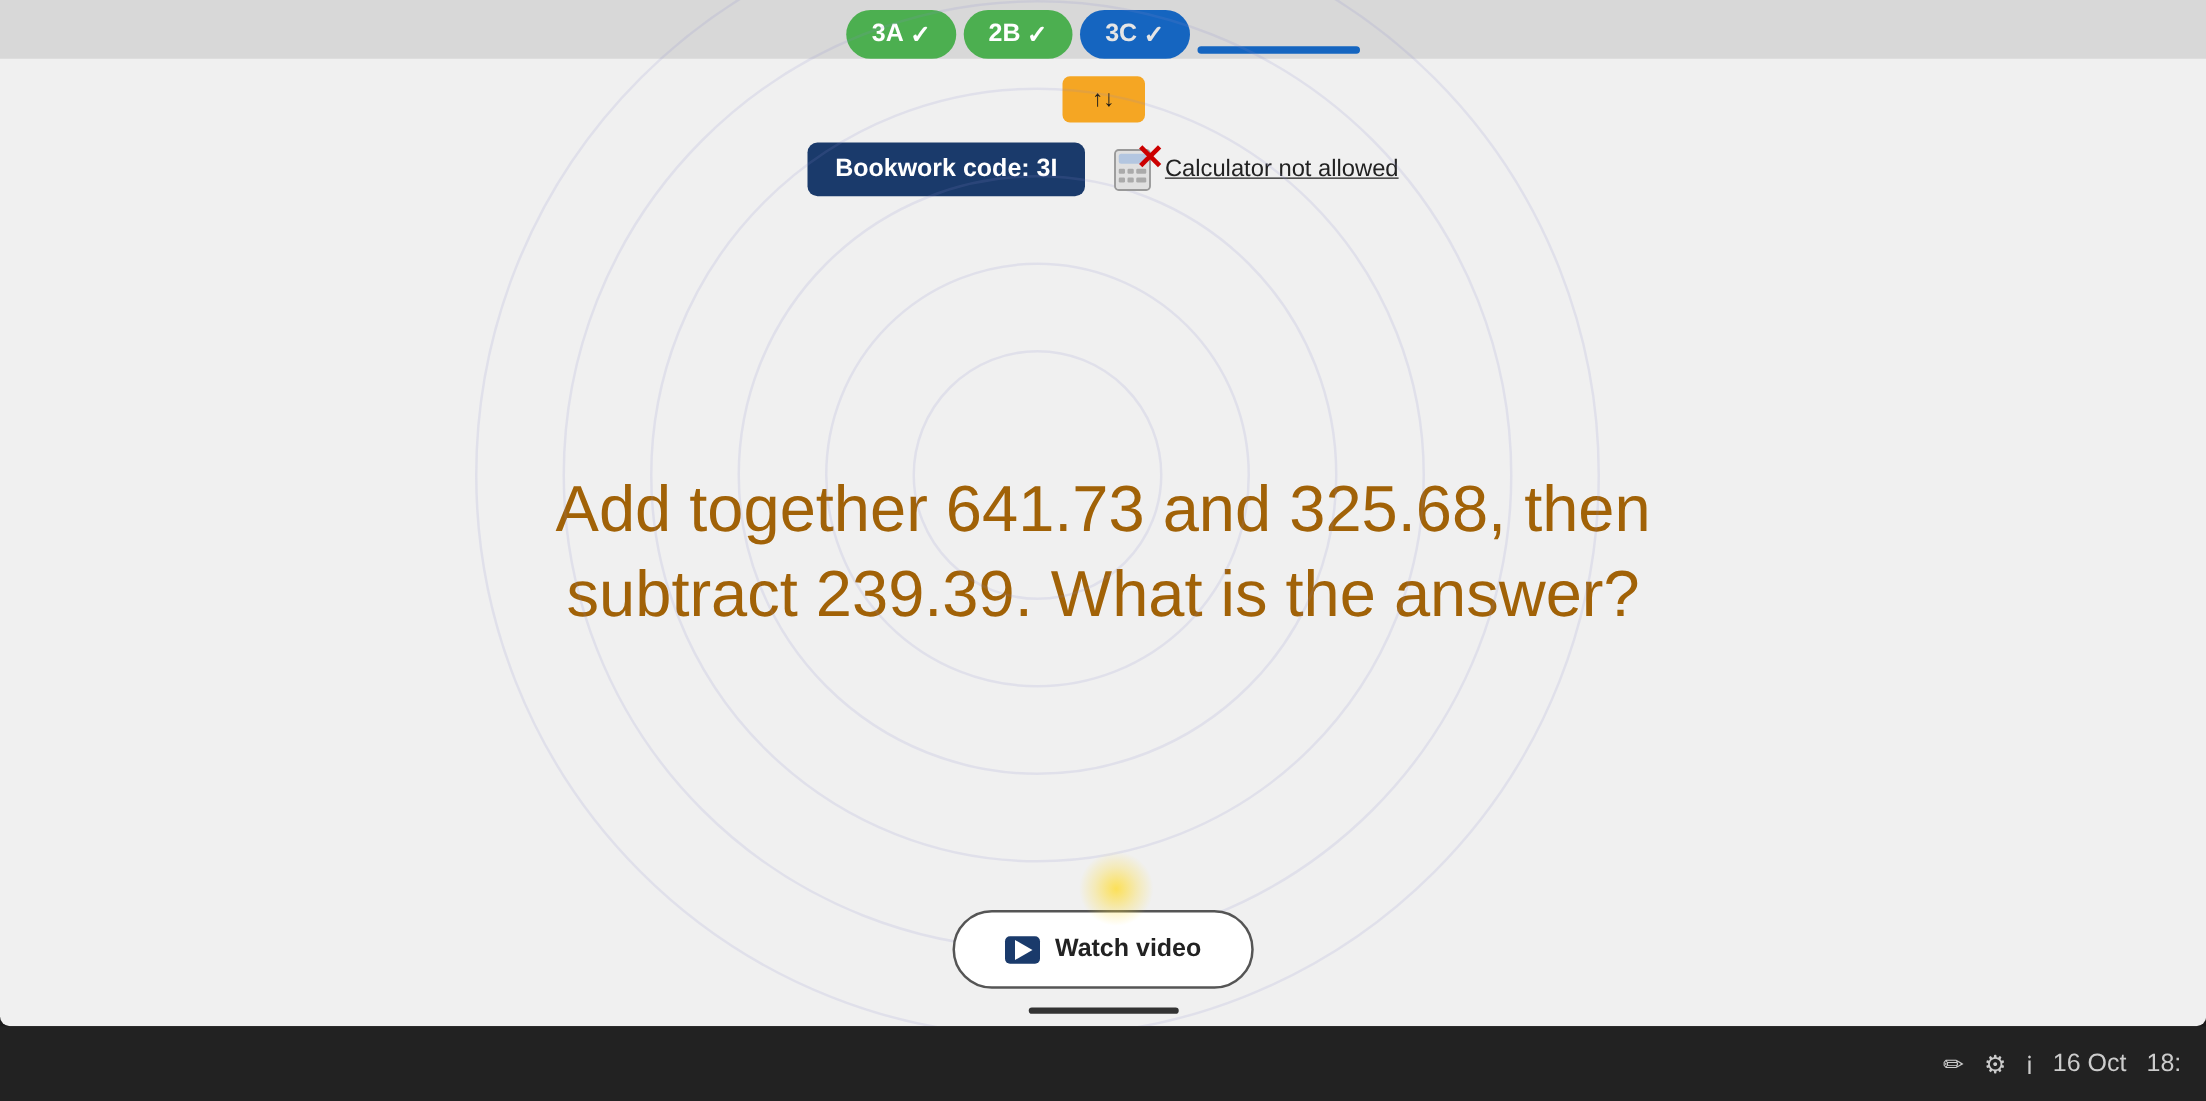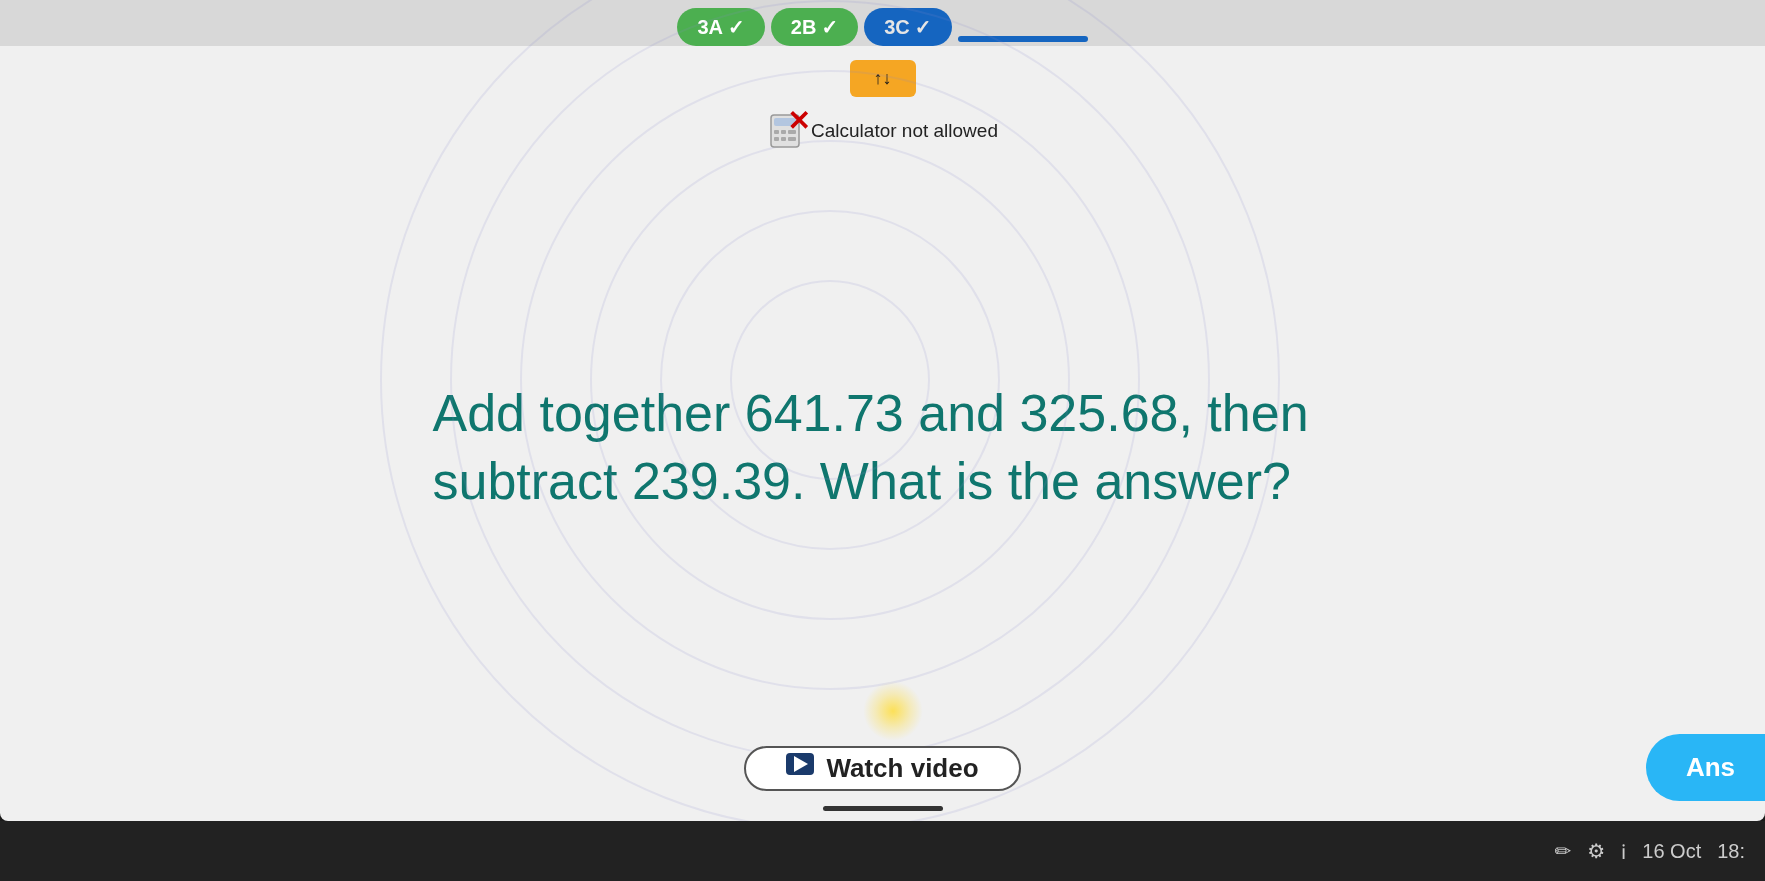--- a/index.html
+++ b/index.html
@@ -91,46 +91,47 @@
       flex: 1;
       display: flex;
       align-items: center;
       justify-content: center;
       padding: 40px 100px;
     }
 
     .question-text {
       font-size: 52px;
       font-weight: 500;
-      color: #0f766e;
-      text-align: left;
+      color: #a16207;
+      text-align: center;
       line-height: 1.3;
       max-width: 900px;
     }
 
     
     .bottom-row {
       width: 100%;
       display: flex;
       align-items: center;
       justify-content: center;
       padding: 0 20px 30px;
       position: relative;
     }
 
     .watch-video-btn {
       border: 2px solid #555;
       border-radius: 50px;
-      padding: 5px 40px;
-      font-size: 26px;
+      padding: 18px 40px;
+      font-size: 20px;
       font-weight: 600;
       color: #222;
       background: white;
       cursor: pointer;
       display: flex;
+      align-items: center;
       gap: 12px;
     }
 
     .video-icon {
       width: 28px;
       height: 22px;
       background: #1a3a6b;
       border-radius: 4px;
       display: inline-flex;
       align-items: center;
@@ -308,35 +309,38 @@
     <div style="display:flex;align-items:flex-end;padding-bottom:4px;">
       <div class="tab-progress-bar" style="width:130px;"></div>
     </div>
   </div>
 
   <div class="notification-banner">
     <span>↑↓</span>
   </div>
 
   <div class="info-row">
+    <div class="bookwork-badge">
+      <span>Bookwork code: 3I</span>
+    </div>
     <div class="calculator-badge">
       <div class="calculator-icon">
         <svg class="calc-svg" viewBox="0 0 36 36" xmlns="http://www.w3.org/2000/svg">
           <rect x="4" y="2" width="28" height="32" rx="3" fill="#e0e0e0" stroke="#999" stroke-width="1.5"></rect>
           <rect x="7" y="5" width="22" height="8" rx="2" fill="#b3c6e0"></rect>
           <rect x="7" y="17" width="5" height="4" rx="1" fill="#aaa"></rect>
           <rect x="14" y="17" width="5" height="4" rx="1" fill="#aaa"></rect>
           <rect x="21" y="17" width="8" height="4" rx="1" fill="#aaa"></rect>
           <rect x="7" y="24" width="5" height="4" rx="1" fill="#aaa"></rect>
           <rect x="14" y="24" width="5" height="4" rx="1" fill="#aaa"></rect>
           <rect x="21" y="24" width="8" height="4" rx="1" fill="#aaa"></rect>
         </svg>
         <span class="x-mark" style="color:#cc0000;font-size:28px;position:absolute;top:-6px;right:-8px;font-weight:900;">✕</span>
       </div>
-      <span style="font-size:19px;color:#222;">Calculator not allowed</span>
+      <span style="font-size:19px;color:#222;text-decoration:underline;">Calculator not allowed</span>
     </div>
   </div>
 
   <div class="question-area">
     <p class="question-text">Add together 641.73 and 325.68, then subtract 239.39. What is the answer?</p>
   </div>
 
   <div class="bottom-row">
     <button class="watch-video-btn">
       <span class="video-icon">
@@ -344,23 +348,20 @@
       </span>
       <span>Watch video</span>
     </button>
   </div>
 
   <div class="progress-bar-line"></div>
 
   <div class="glow"></div>
 
 
-  <button class="ans-btn">
-    <span>Ans</span>
-  </button>
 </div>
 
 <div class="taskbar">
   <span class="taskbar-icon">✏</span>
   <span class="taskbar-icon">⚙</span>
   <span class="taskbar-icon">ℹ</span>
   <span class="taskbar-icon">16 Oct</span>
   <span class="taskbar-icon">18:</span>
 </div>
 

